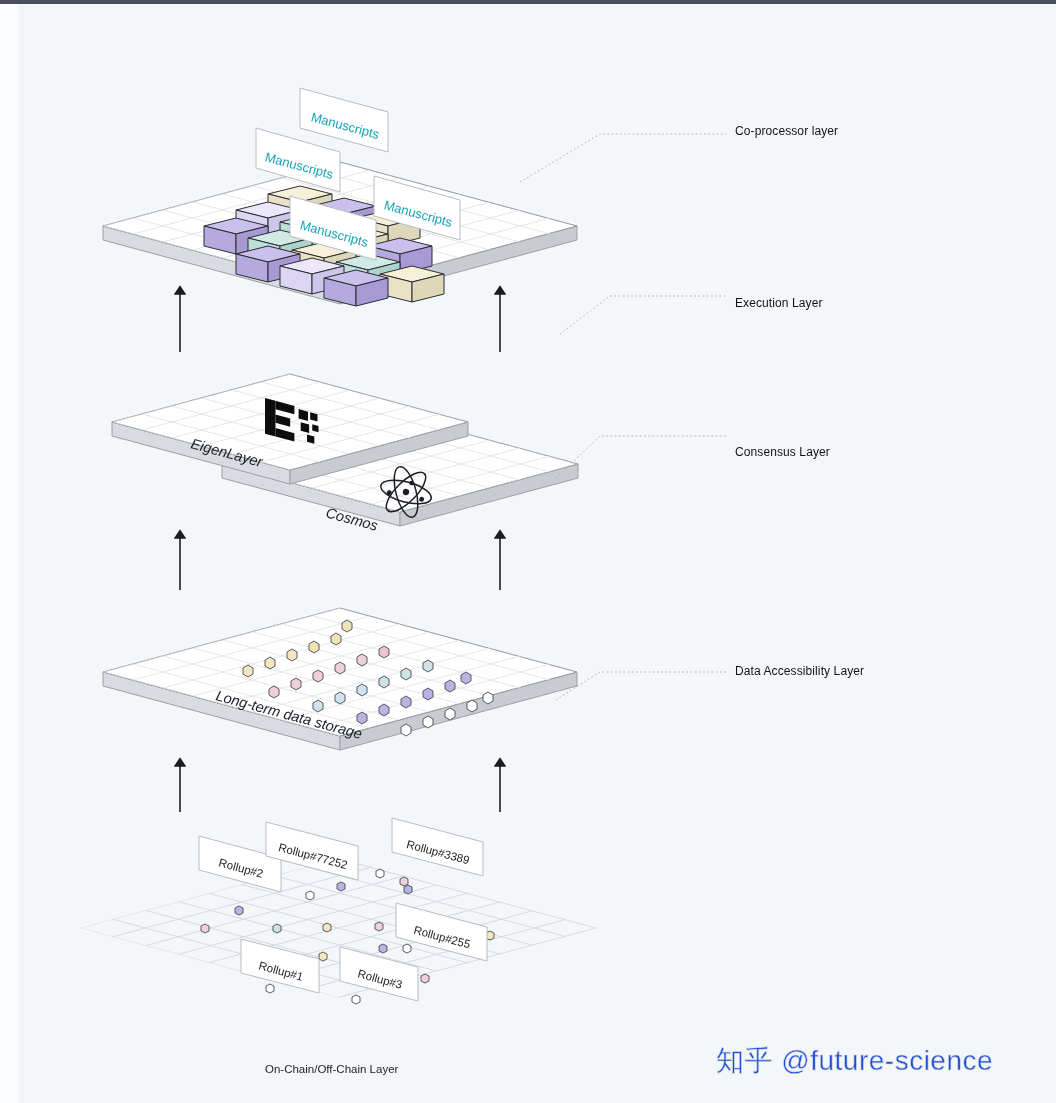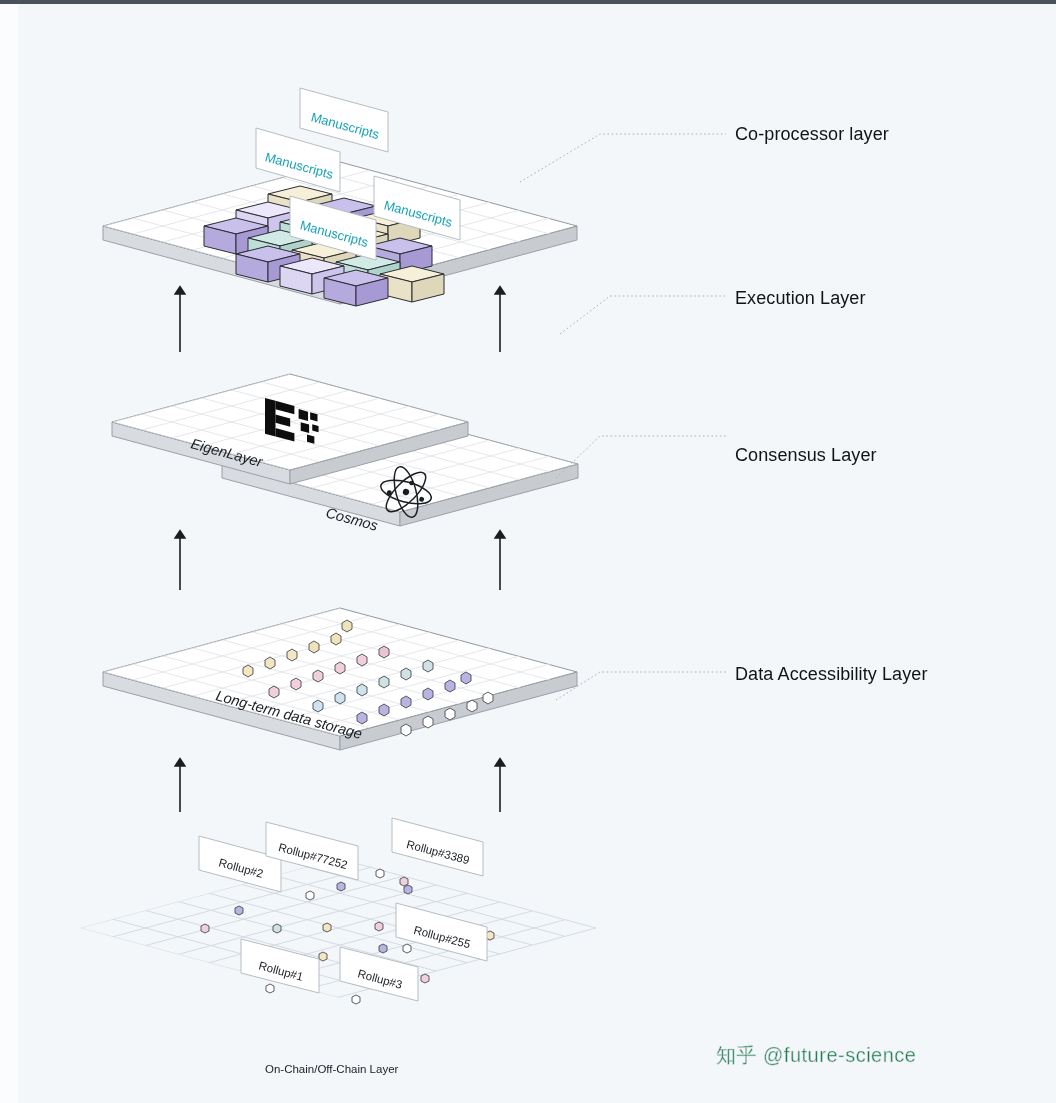--- a/index.html
+++ b/index.html
@@ -2,29 +2,29 @@
 <html><head>
 <meta charset="utf-8">
 <style>
   html,body{margin:0;padding:0;background:#5a616b;}
   body{font-family:"Liberation Sans",sans-serif;}
   #stage{position:relative;width:1056px;height:1103px;background:#f4f7fa;overflow:hidden;}
   #topbar{position:absolute;left:0;top:0;width:1056px;height:4px;background:#4a515b;}
   #leftstrip{position:absolute;left:0;top:4px;width:18px;height:1099px;background:#fbfcfd;}
   svg.scene{position:absolute;left:0;top:0;width:1056px;height:1103px;}
   .layer-label{
-    position:absolute;font-size:18px;color:#111417;white-space:nowrap;
+    position:absolute;font-size:12px;color:#111417;white-space:nowrap;
     letter-spacing:.1px;font-family:"Liberation Sans",sans-serif;
   }
   .caption{
     position:absolute;font-size:11.5px;color:#1b1f24;white-space:nowrap;
     font-family:"Liberation Sans",sans-serif;
   }
   .watermark{
-    position:absolute;font-size:20px;color:#15803d;white-space:nowrap;
+    position:absolute;font-size:28px;color:#1d4ed8;white-space:nowrap;
     letter-spacing:.5px;font-family:"Liberation Sans",sans-serif;
     -webkit-text-stroke:.6px #d3d9e0;
   }
 </style>
 </head>
 <body>
 
 <div id="stage">
 
   <div id="topbar"></div>
@@ -414,21 +414,21 @@
 
     <g stroke="#a9b1ba" stroke-width="1" stroke-dasharray="1.6 2.6" fill="none">
       <path d="M520,182 L600,134 L726,134"></path>
       <path d="M560,334 L610,296 L726,296"></path>
       <path d="M556,478 L600,436 L726,436"></path>
       <path d="M556,700 L600,672 L726,672"></path>
     </g>
   </svg>
 
   <div class="layer-label" style="left:735px;top:124px;">Co-processor layer</div>
-  <div class="layer-label" style="left:735px;top:288px;">Execution Layer</div>
+  <div class="layer-label" style="left:735px;top:296px;">Execution Layer</div>
   <div class="layer-label" style="left:735px;top:425px;margin-top:20px;">Consensus Layer</div>
   <div class="layer-label" style="left:735px;top:664px;">Data Accessibility Layer</div>
 
   <div class="caption" style="left:265px;top:1063px;">On-Chain/Off-Chain Layer</div>
 
   <div class="watermark" style="left:716px;top:1042px;">知乎 @future-science</div>
 
 </div>
 
 </body></html>

